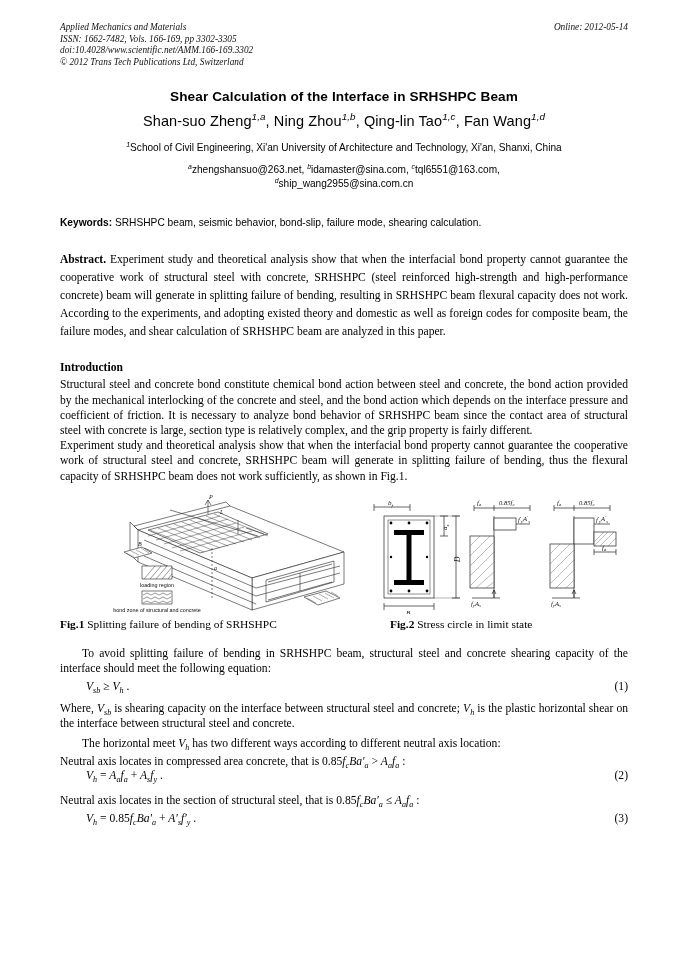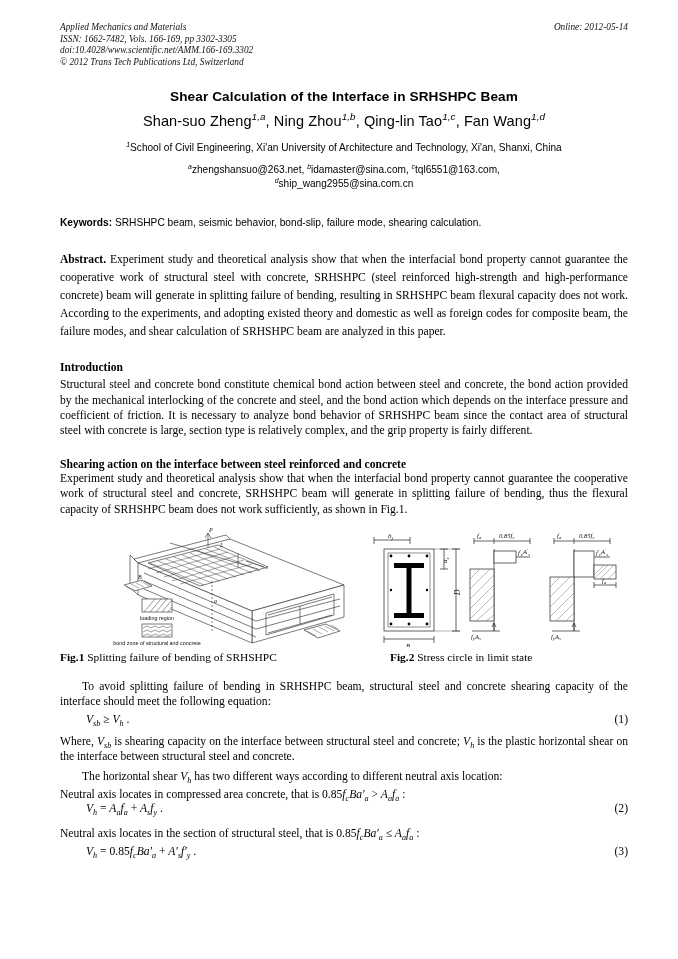--- a/index.html
+++ b/index.html
@@ -181,21 +181,20 @@
     <span class="kw-label">Keywords:</span><span> SRHSHPC beam, seismic behavior, bond-slip, failure mode, shearing calculation.</span>
   </div>
 
   <div class="abstract">
     <span class="ab-label">Abstract.</span><span> Experiment study and theoretical analysis show that when the interfacial bond property cannot guarantee the cooperative work of structural steel with concrete, SRHSHPC (steel reinforced high-strength and high-performance concrete) beam will generate in splitting failure of bending, resulting in SRHSHPC beam flexural capacity does not work. According to the experiments, and adopting existed theory and domestic as well as foreign codes for composite beam, the failure modes, and shear calculation of SRHSHPC beam are analyzed in this paper.</span>
   </div>
 
   <div class="sec-head">Introduction</div>
   <p class="body">Structural steel and concrete bond constitute chemical bond action between steel and concrete, the bond action provided by the mechanical interlocking of the concrete and steel, and the bond action which depends on the interface pressure and coefficient of friction. It is necessary to analyze bond behavior of SRHSHPC beam since the contact area of structural steel with concrete is large, section type is relatively complex, and the grip property is fairly different.</p>
 
-  <div class="sec-head">Shearing action on the interface between steel reinforced and concrete</div>
   <p class="body tight">Experiment study and theoretical analysis show that when the interfacial bond property cannot guarantee the cooperative work of structural steel and concrete, SRHSHPC beam will generate in splitting failure of bending, thus the flexural capacity of SRHSHPC beam does not work sufficiently, as shown in Fig.1.</p>
 
   <div class="figures">
 
     <svg style="position:absolute;left:48px;top:0;" width="250" height="122" viewBox="0 0 250 122">
       <g fill="none" stroke="#222" stroke-width="0.6">
 
         <polygon points="30,38 122,14 236,60 144,86" fill="#fff"></polygon>
         <polygon points="144,86 236,60 236,92 144,118" fill="#fff"></polygon>
         <polygon points="30,38 144,86 144,118 30,70" fill="#fff"></polygon>
@@ -425,21 +424,21 @@
 
   <p class="body indent" style="margin-top:12px">To avoid splitting failure of bending in SRHSHPC beam, structural steel and concrete shearing capacity of the interface should meet the following equation:</p>
 
   <div class="eq-row" style="margin-top:4px">
     <span class="eq-body math">V<span class="sub">sb</span> <span class="up">≥</span> V<span class="sub">h</span> <span class="up">.</span></span>
     <span class="eq-num">(1)</span>
   </div>
 
   <p class="body tight"><span>Where, </span><span class="math">V<span class="sub">sb</span></span><span> is shearing capacity on the interface between structural steel and concrete; </span><span class="math">V<span class="sub">h</span></span><span> is the plastic horizontal shear on the interface between structural steel and concrete.</span></p>
 
-  <p class="body indent" style="margin-top:4px"><span>The horizontal shear </span><span class="math">V<span class="sub">h</span></span><span> has two different ways according to different neutral axis location:</span></p>
+  <p class="body indent" style="margin-top:4px"><span>The horizontal meet </span><span class="math">V<span class="sub">h</span></span><span> has two different ways according to different neutral axis location:</span></p>
 
   <p class="body tight" style="margin-top:3px"><span>Neutral axis locates in compressed area concrete, that is </span><span class="math"><span class="up">0.85</span>f<span class="sub">c</span>Ba′<span class="sub">a</span> <span class="up">&gt;</span> A<span class="sub">a</span>f<span class="sub">a</span></span><span> :</span></p>
 
   <div class="eq-row" style="">
     <span class="eq-body math">V<span class="sub">h</span> <span class="up">=</span> A<span class="sub">a</span>f<span class="sub">a</span> <span class="up">+</span> A<span class="sub">s</span>f<span class="sub">y</span> <span class="up">.</span></span>
     <span class="eq-num">(2)</span>
   </div>
 
   <p class="body tight" style="margin-top:3px"><span>Neutral axis locates in the section of structural steel, that is </span><span class="math"><span class="up">0.85</span>f<span class="sub">c</span>Ba′<span class="sub">a</span> <span class="up">≤</span> A<span class="sub">a</span>f<span class="sub">a</span></span><span> :</span></p>
 

